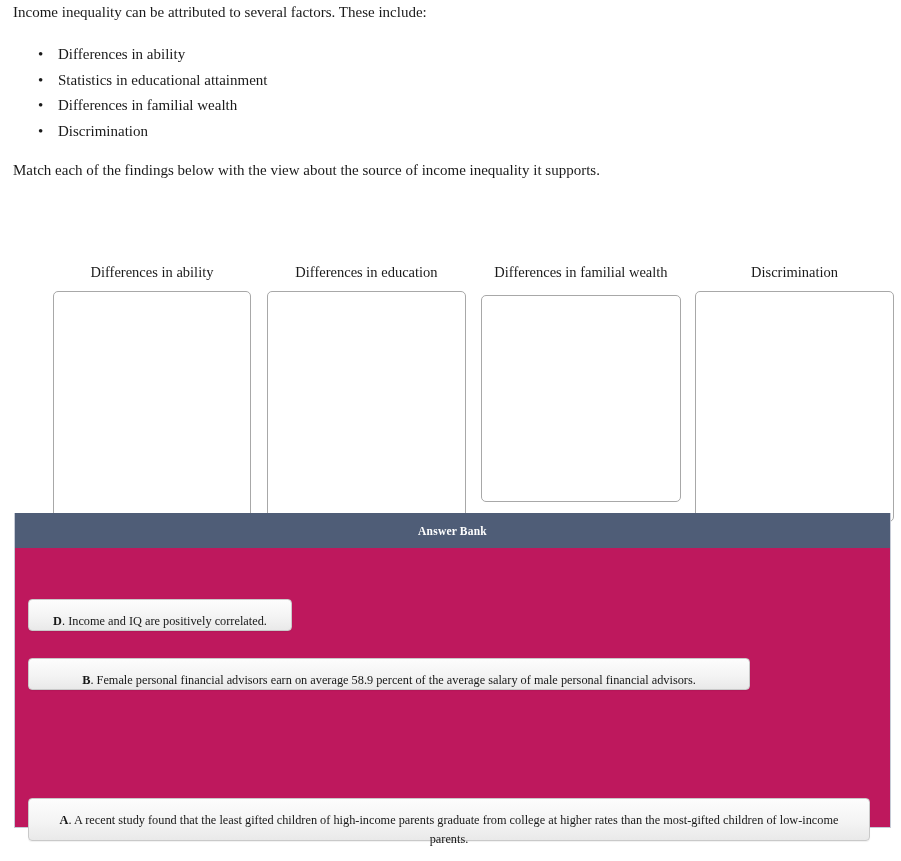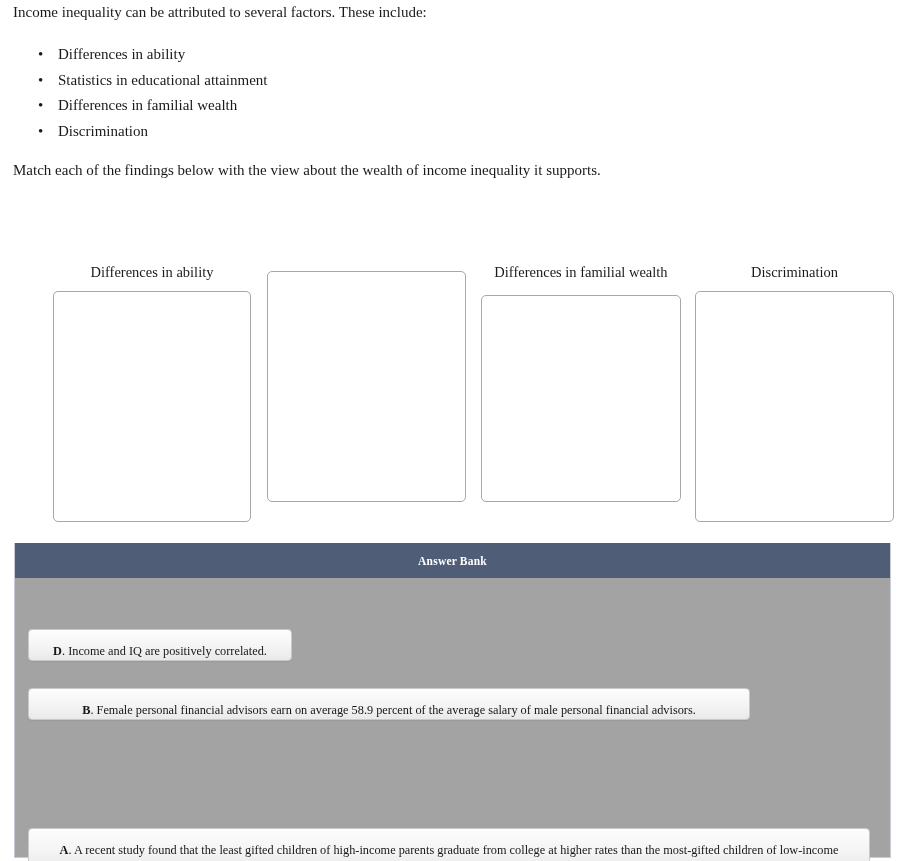--- a/index.html
+++ b/index.html
@@ -97,27 +97,27 @@
 
   .dz1 .dropzone-box,
   .dz2 .dropzone-box,
   .dz4 .dropzone-box { height: 231px; margin-top: 9px; }
   .dz3 .dropzone-box { height: 207px; margin-top: 13px; }
 
   
   .answer-bank {
     position: absolute;
     left: 14px;
-    top: 543px;
+    top: 513px;
     width: 877px;
     height: 315px;
     border: 1px solid #c6cbd6;
     border-top: none;
     box-sizing: border-box;
-    background: #a3a3a3;
+    background: #be185d;
   }
   .answer-bank-header {
     height: 35px;
     background: #4f5d77;
     color: #ffffff;
     font-size: 11.5px;
     font-weight: bold;
     display: flex;
     align-items: center;
     justify-content: center;
@@ -167,30 +167,31 @@
   <li>
     <span class="bullet-dot">•</span>
     <span>Differences in familial wealth</span>
   </li>
   <li>
     <span class="bullet-dot">•</span>
     <span>Discrimination</span>
   </li>
 </ul>
 
-<div class="match-line">Match each of the findings below with the view about the wealth of income inequality it supports.</div>
+<div class="match-line">Match each of the findings below with the view about the source of income inequality it supports.</div>
 
 <div class="dropzones">
 
   <div class="dropzone dz1">
     <div class="dropzone-label">Differences in ability</div>
     <div class="dropzone-box"></div>
   </div>
 
   <div class="dropzone dz2">
+    <div class="dropzone-label">Differences in education</div>
     <div class="dropzone-box"></div>
   </div>
 
   <div class="dropzone dz3">
     <div class="dropzone-label">Differences in familial wealth</div>
     <div class="dropzone-box"></div>
   </div>
 
   <div class="dropzone dz4">
     <div class="dropzone-label">Discrimination</div>

